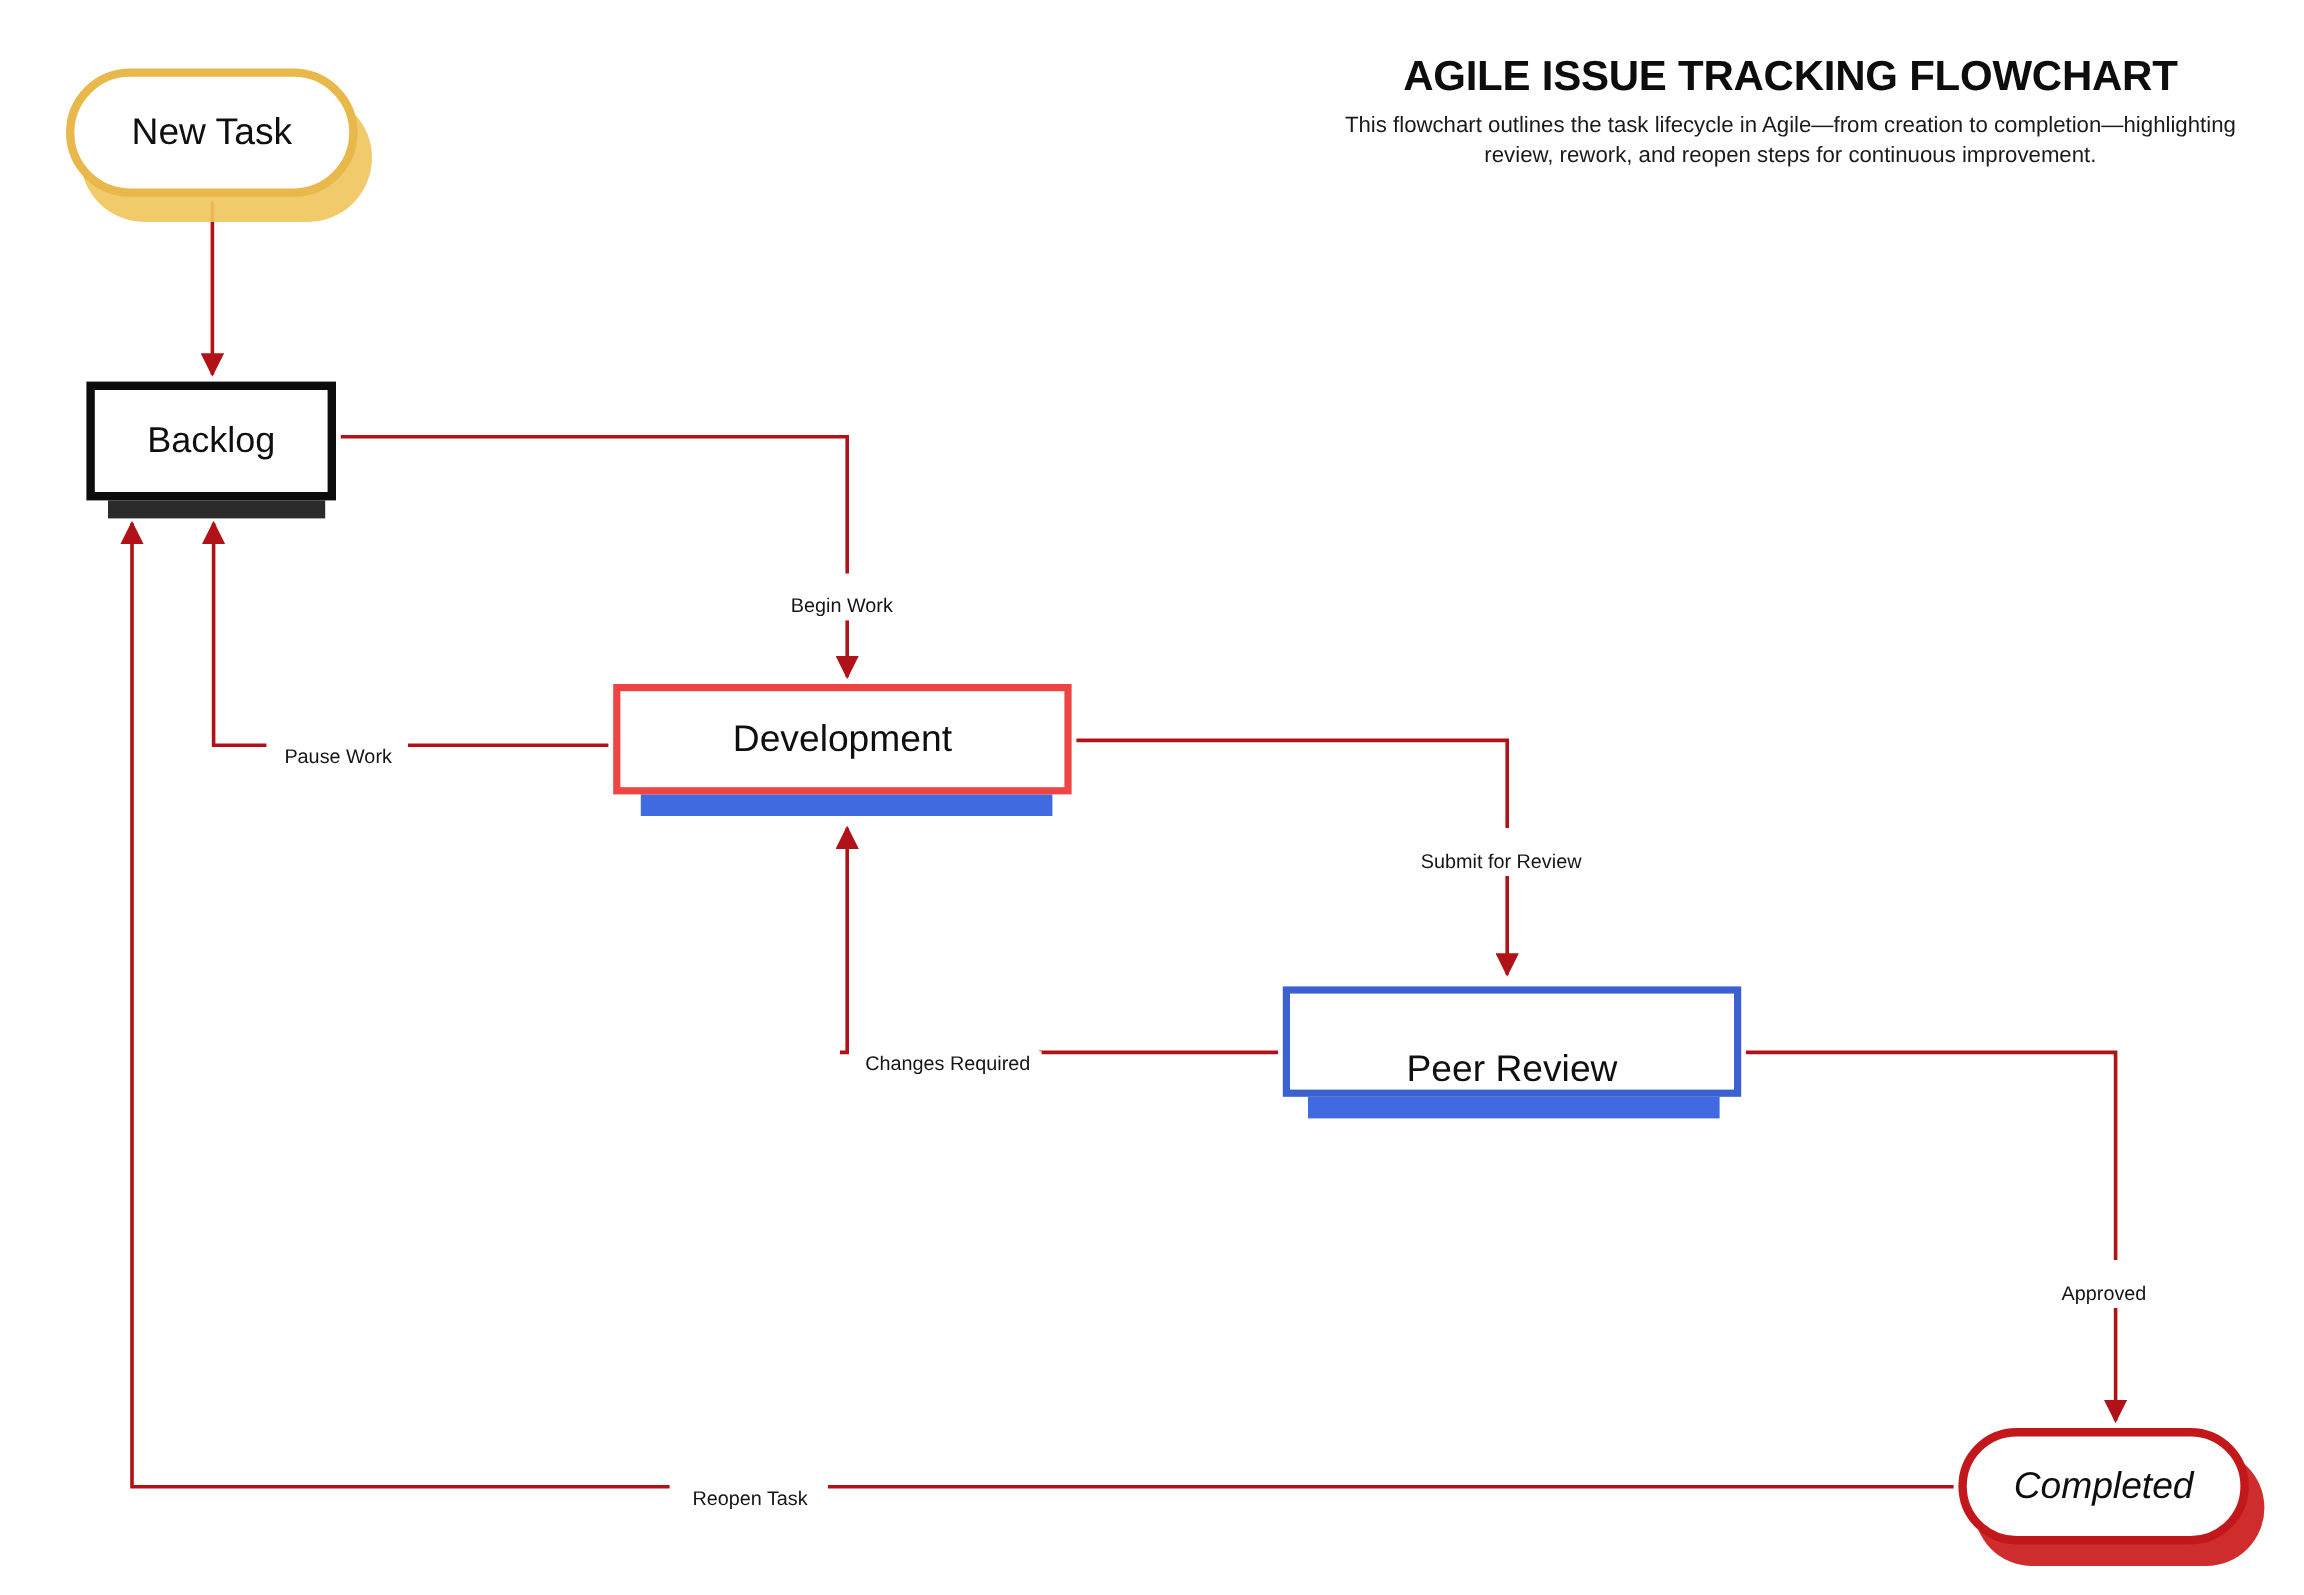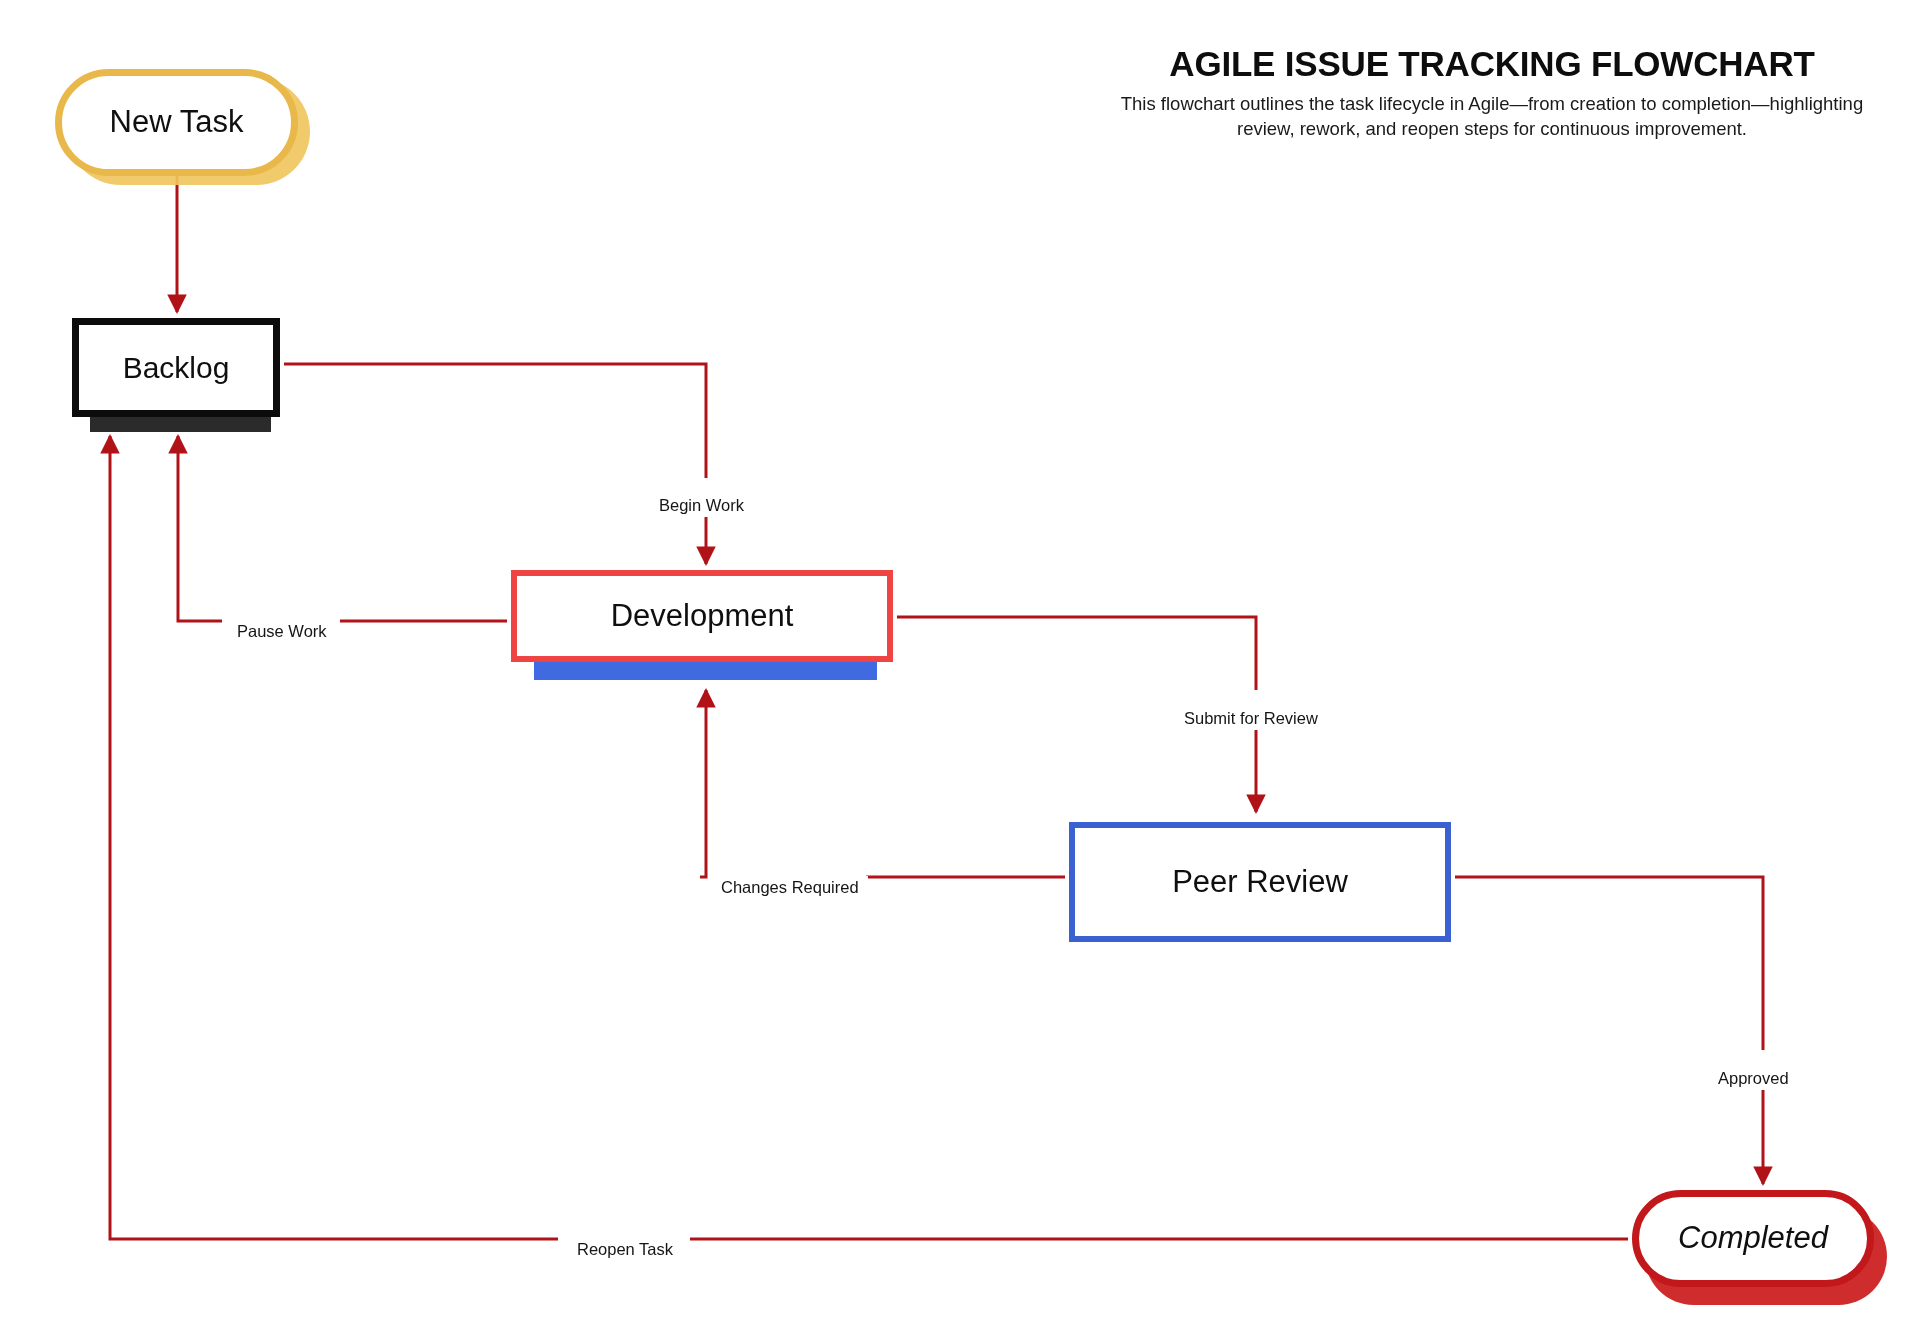--- a/index.html
+++ b/index.html
@@ -71,21 +71,21 @@
     position: absolute;
     z-index: 1;
   }
 
   
   .pill {
     border-radius: 999px;
   }
   #node-new-task {
     left: 55px;
-    top: 69px;
+    top: 57px;
     width: 243px;
     height: 107px;
     border: 7px solid #E9B84A;
     border-radius: 999px;
     align-items: center;
   }
   #shadow-new-task {
     left: 67px;
     top: 78px;
     width: 243px;
@@ -128,22 +128,23 @@
     height: 90px;
     background: #3F6AE0;
   }
   #node-development .node-label { font-size: 31px; }
 
   
   #node-peer-review {
     left: 1069px;
     top: 822px;
     width: 382px;
-    height: 120px;
+    height: 92px;
     border: 6px solid #3A61CF;
+    align-items: flex-end;
   }
   #shadow-peer-review {
     left: 1090px;
     top: 842px;
     width: 343px;
     height: 90px;
     background: #3F6AE0;
   }
   #node-peer-review .node-label { font-size: 31px; }
 

